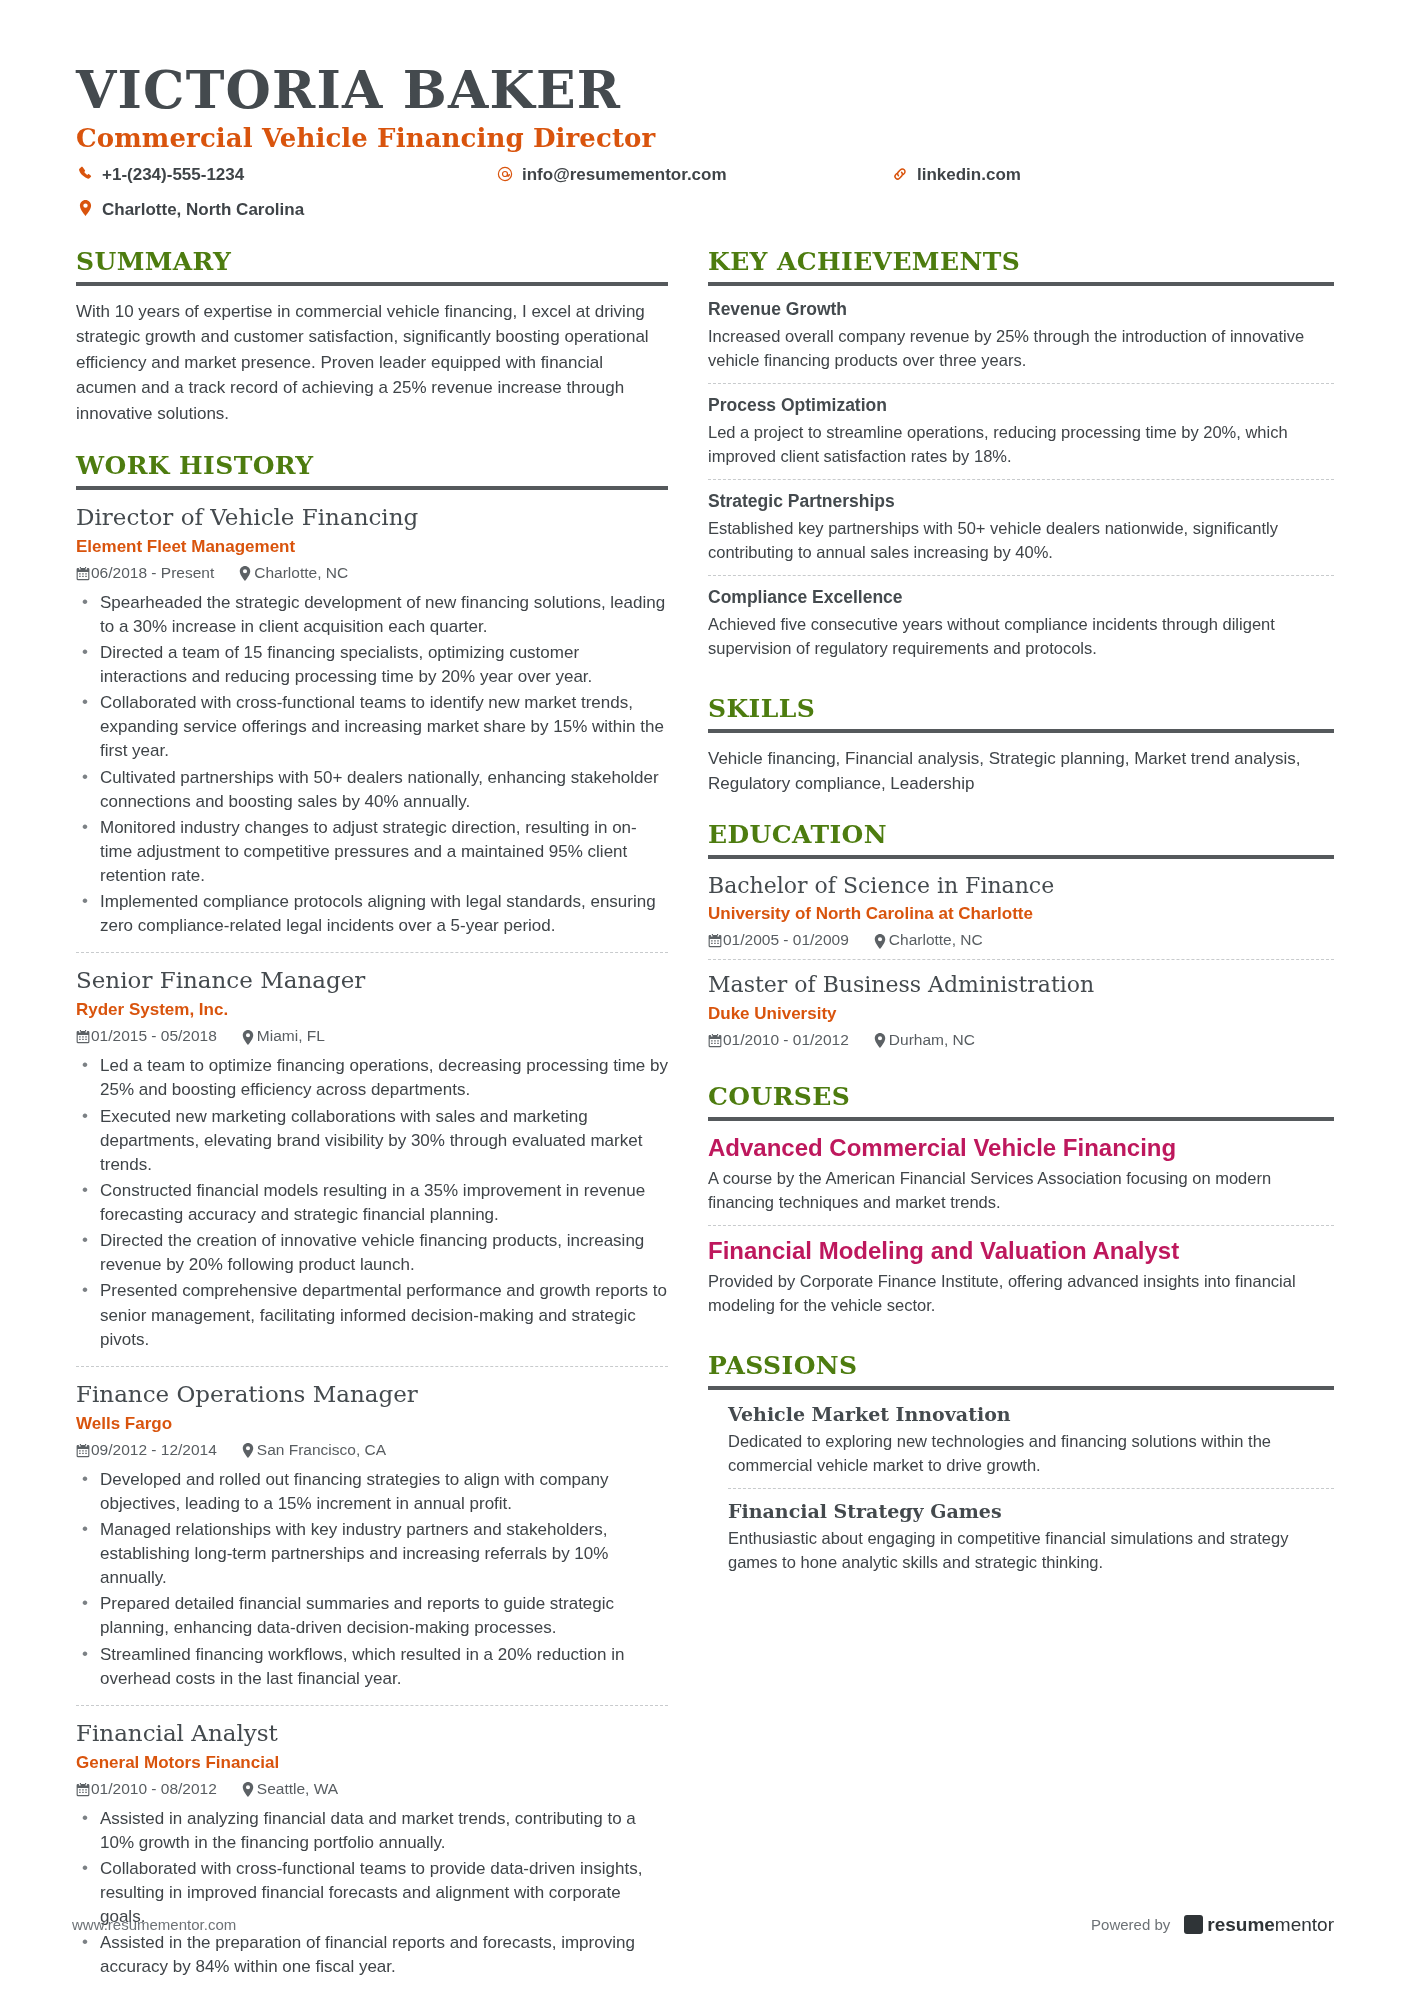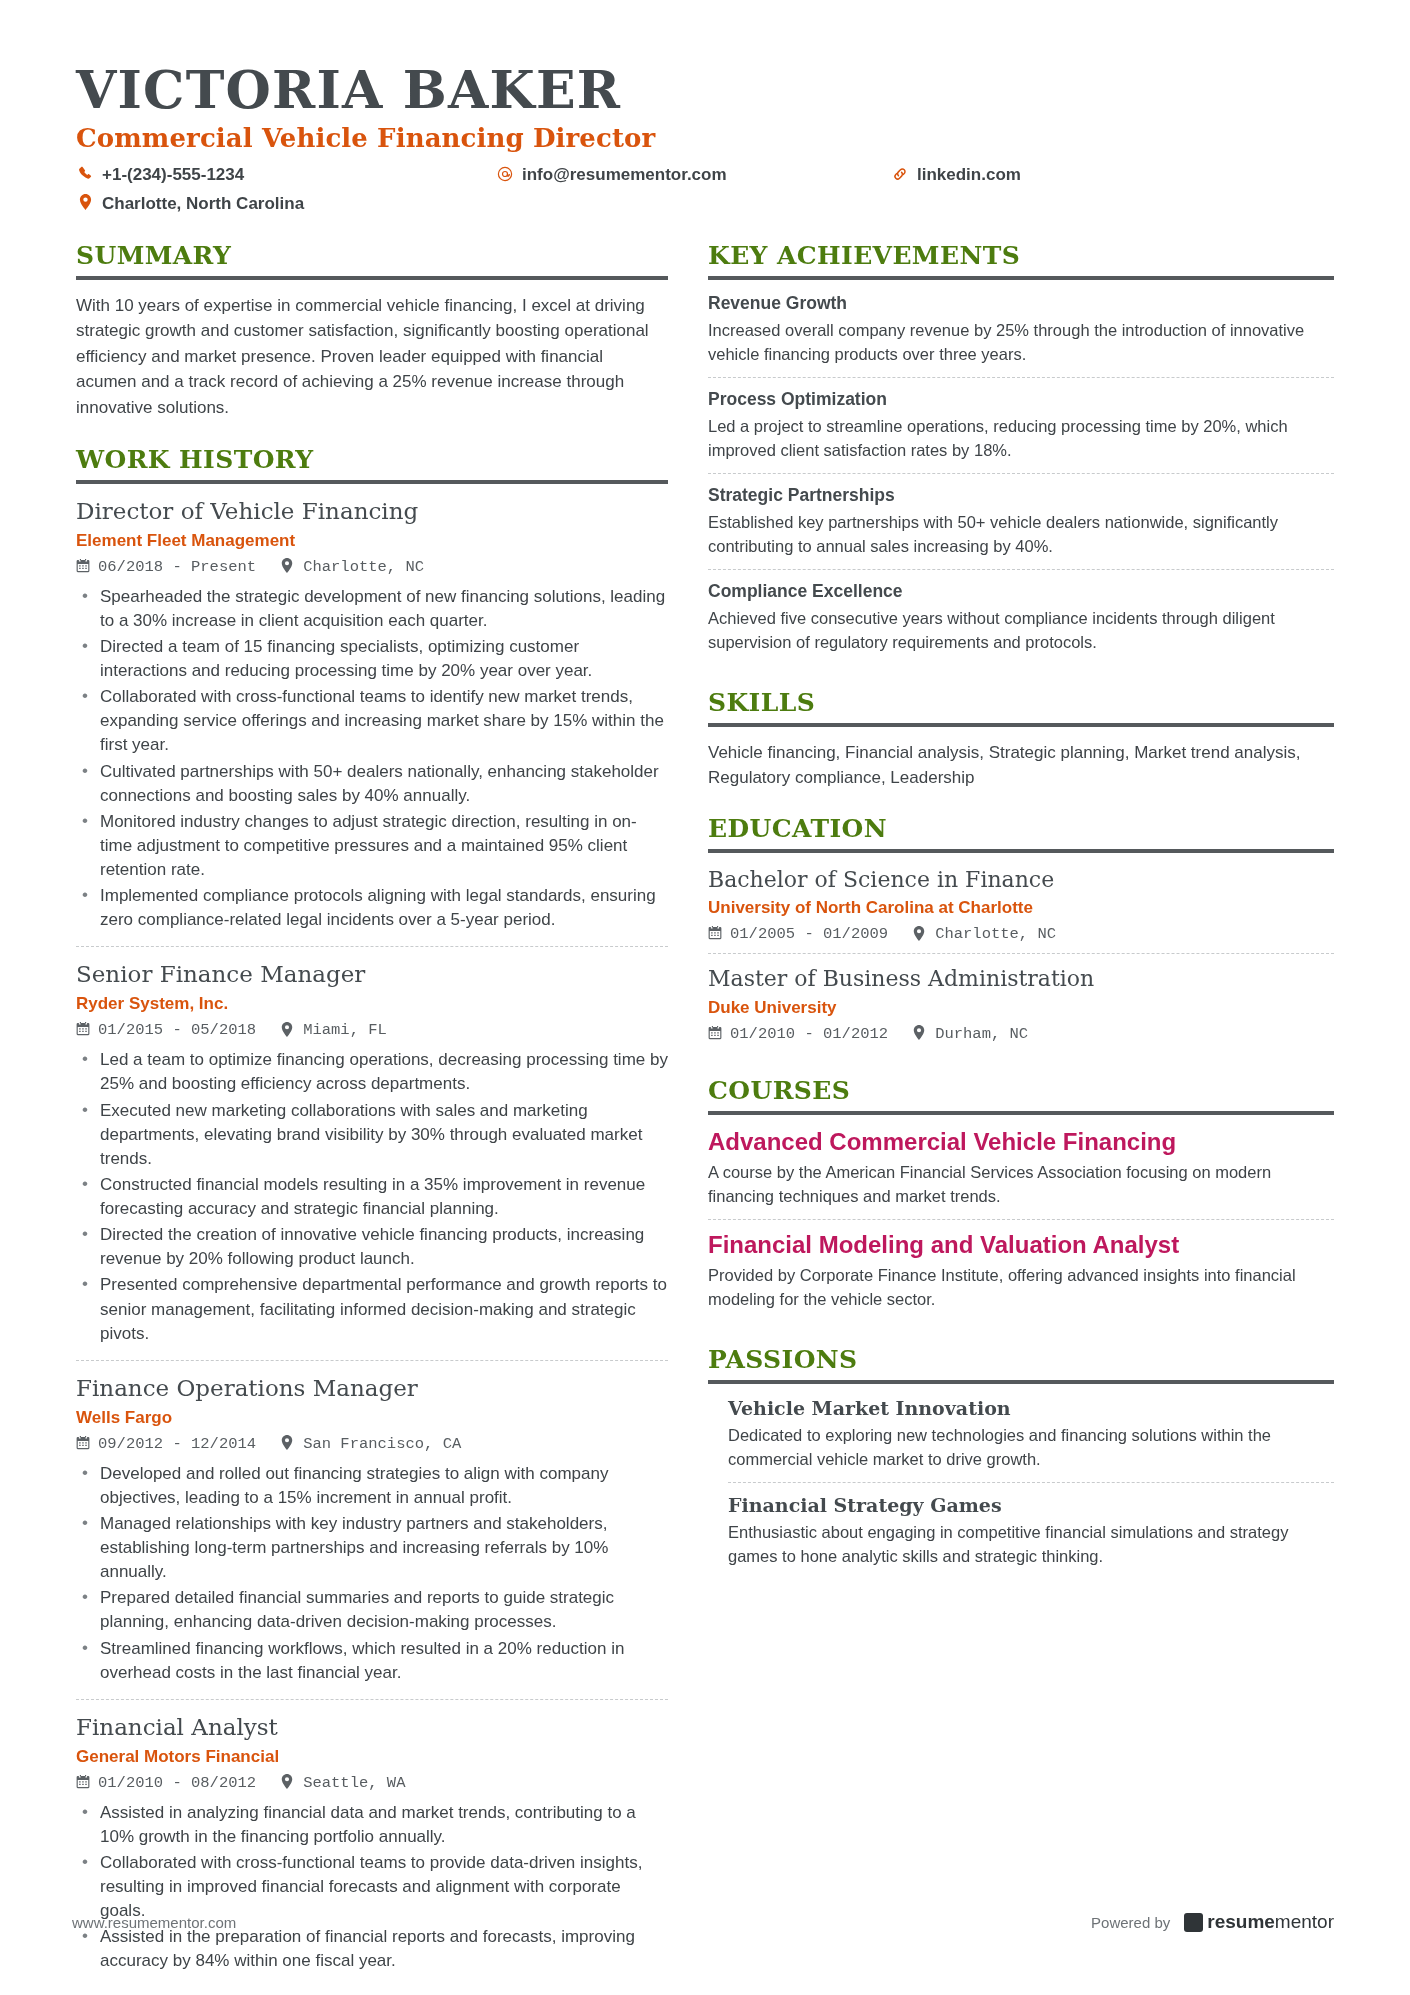--- a/index.html
+++ b/index.html
@@ -34,21 +34,21 @@
     font-size: 26px;
     font-weight: 700;
     color: #d9540d;
     margin-top: 5px;
     letter-spacing: 0.1px;
   }
   .contact-grid {
     margin-top: 10px;
     display: grid;
     grid-template-columns: 420px 395px auto;
-    row-gap: 5px;
+    row-gap: 11px;
     align-items: start;
   }
   .contact-item {
     display: flex;
     align-items: flex-start;
     gap: 8px;
     font-size: 17px;
     font-weight: 700;
     color: #3f4448;
     line-height: 1.4;
@@ -119,23 +119,21 @@
     display: flex;
     align-items: center;
     gap: 7px;
     margin-top: 7px;
     font-size: 15.5px;
     color: #585d61;
     flex-wrap: wrap;
   }
   .entry-meta .meta-item {
     display: inline-flex;
-    align-items: flex-start;
-    gap: 7px;
-    font-family: Liberation Mono, monospace;
+    align-items: flex-end;
   }
   .entry-meta .meta-item + .meta-item { margin-left: 18px; }
   .entry-meta .ic {
     color: #5c6165;
     display: inline-flex;
     align-items: center;
     width: 15px;
     height: 16px;
   }
   .entry-meta .ic svg { display: block; }

